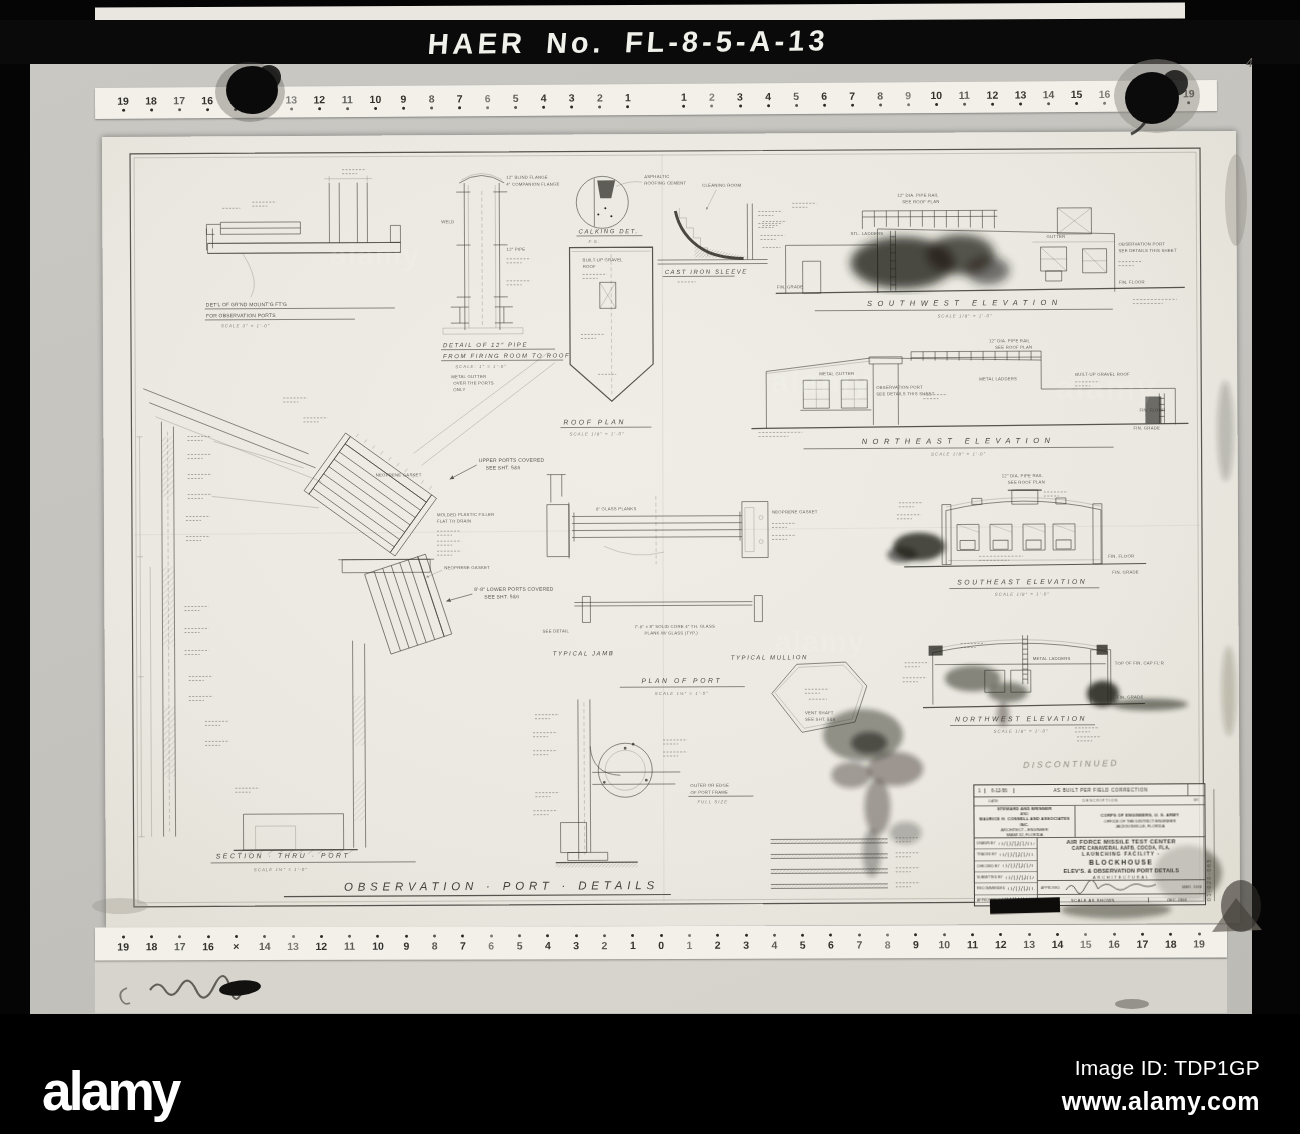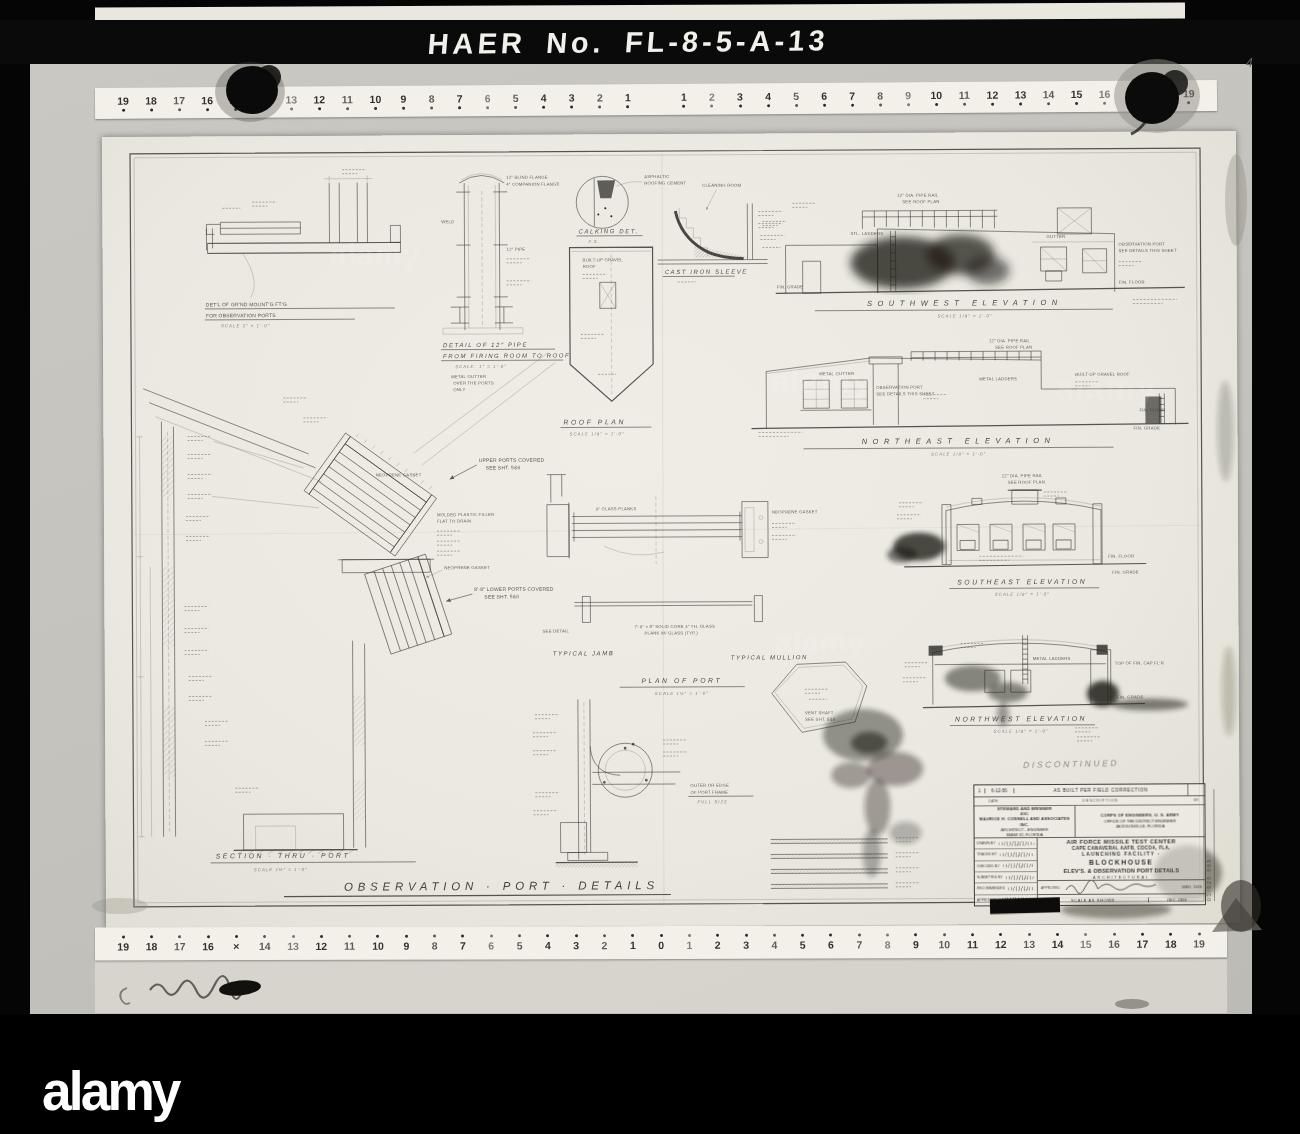--- a/index.html
+++ b/index.html
@@ -1054,15 +1054,19 @@
     <g>
       <polygon points="1236,898 1262,930 1212,932" fill="#6b675f" opacity=".75"></polygon>
       <ellipse cx="1241" cy="906" rx="20" ry="26" fill="#302d28" opacity=".6"></ellipse>
       <ellipse cx="1236" cy="200" rx="11" ry="46" fill="#8b877e" opacity=".35"></ellipse>
       <ellipse cx="120" cy="906" rx="28" ry="8" fill="#8b877e" opacity=".3"></ellipse>
     </g>
   </svg>
 
   <div class="footer">
     <div class="brand">alamy</div>
+    <div class="fright">
+      <div class="fid">Image ID: TDP1GP</div>
+      <div class="furl">www.alamy.com</div>
+    </div>
   </div>
 
 </div>
 
 </body></html>

